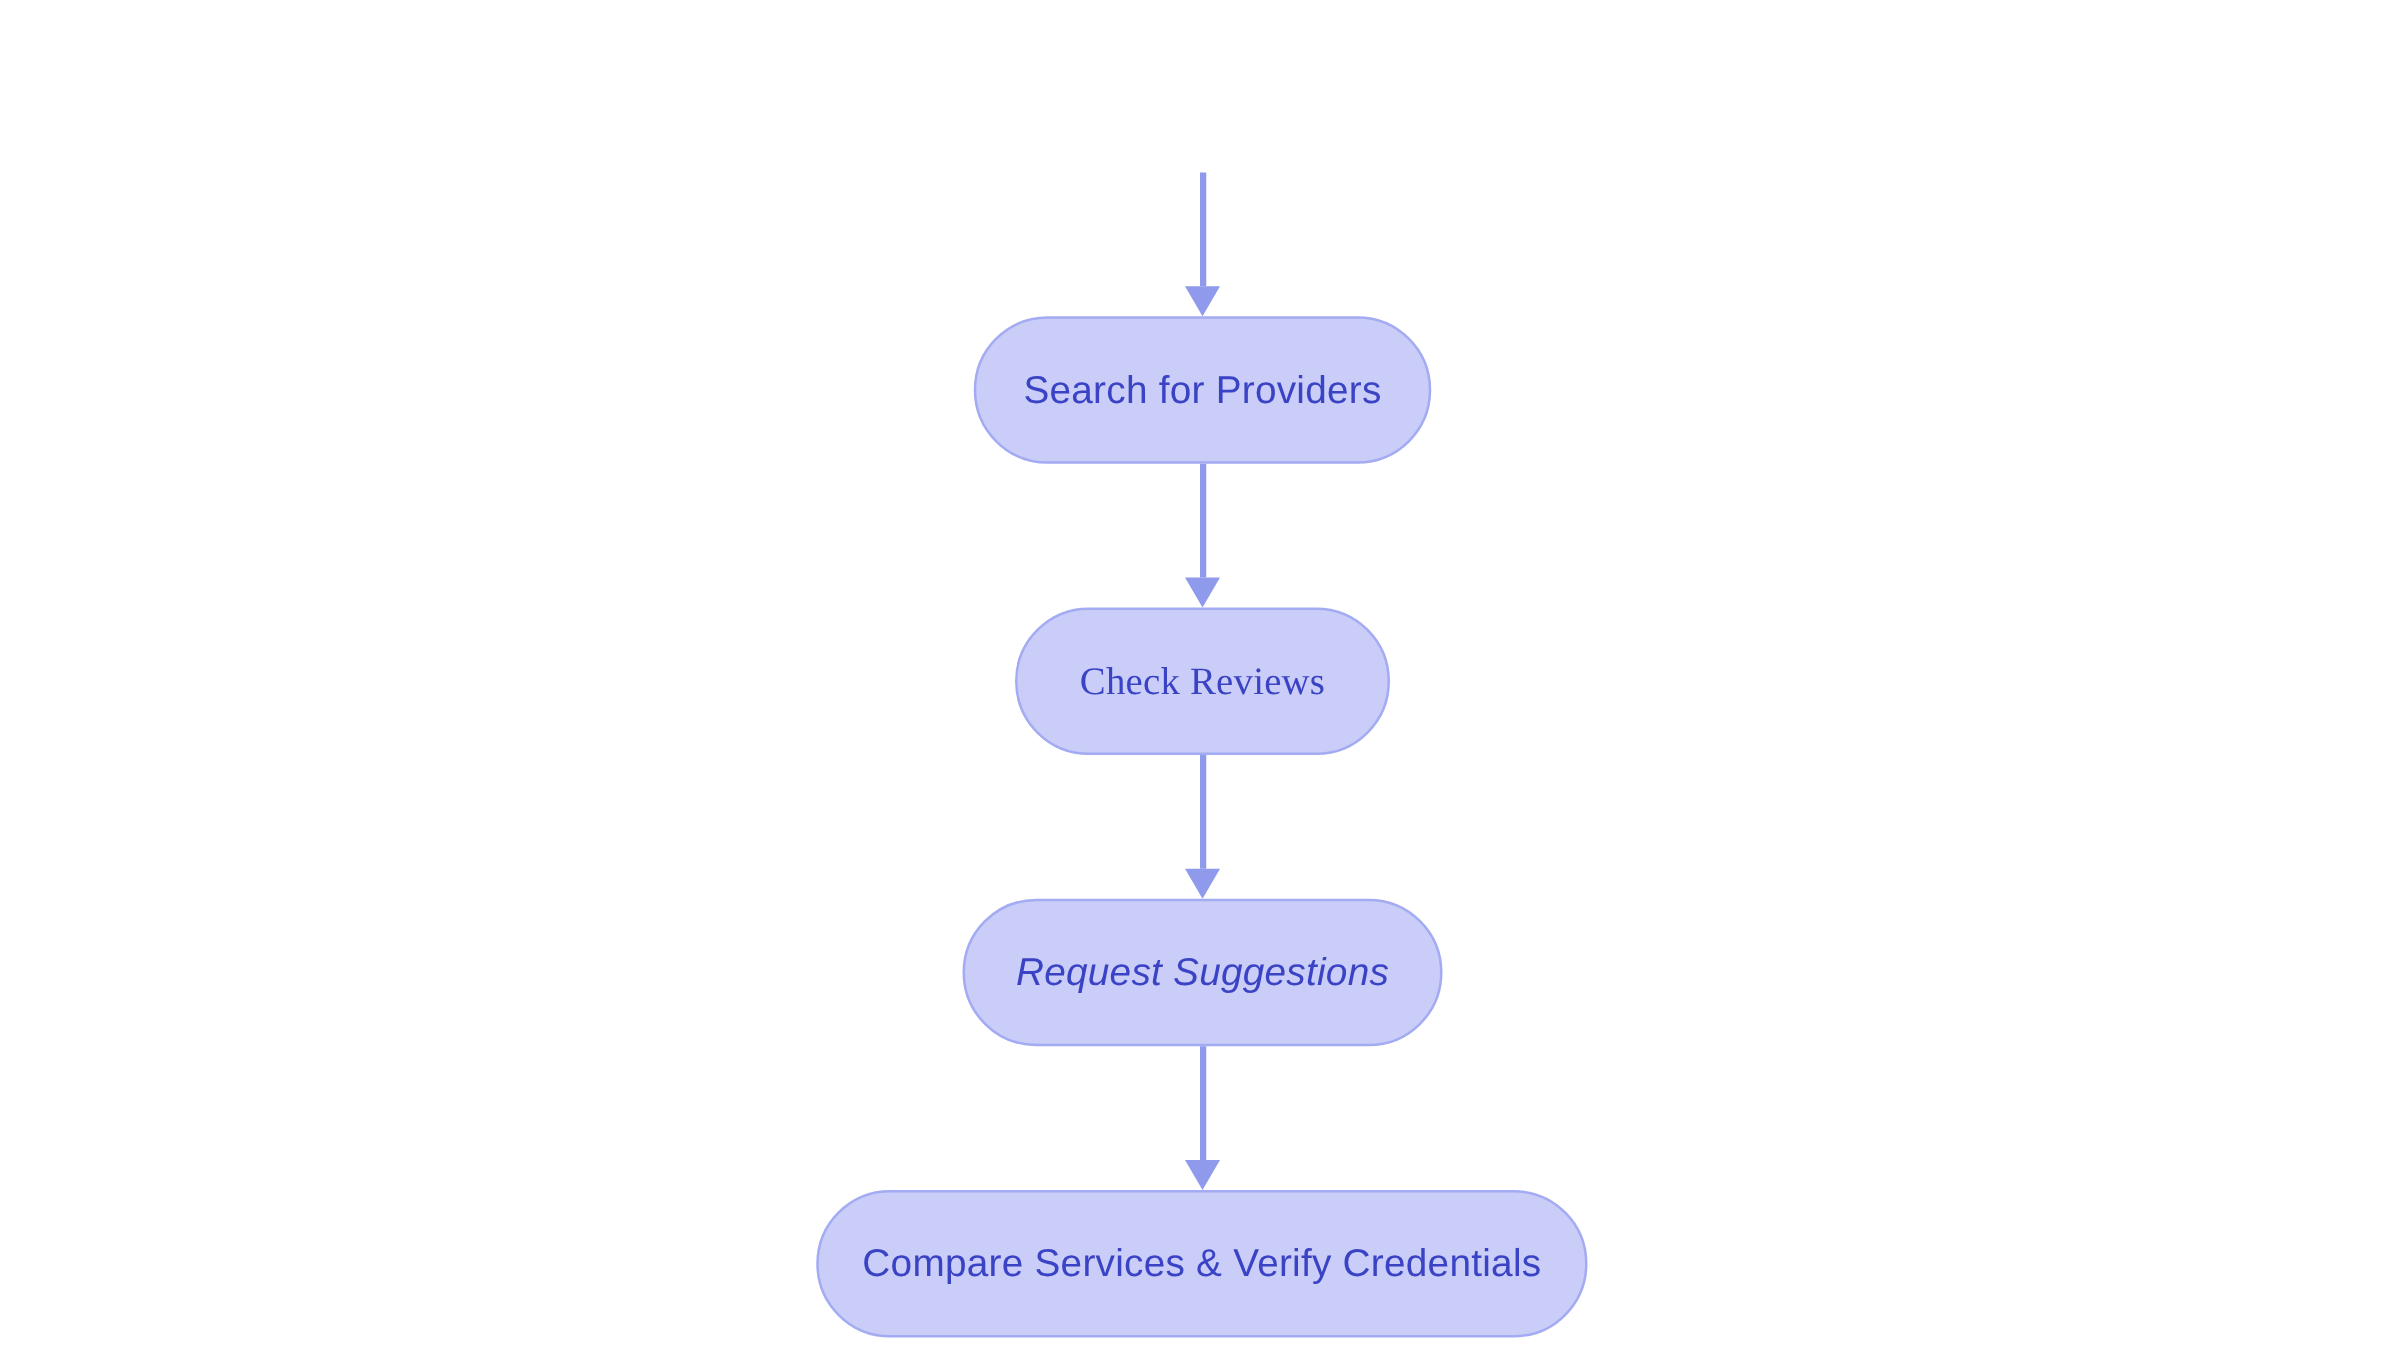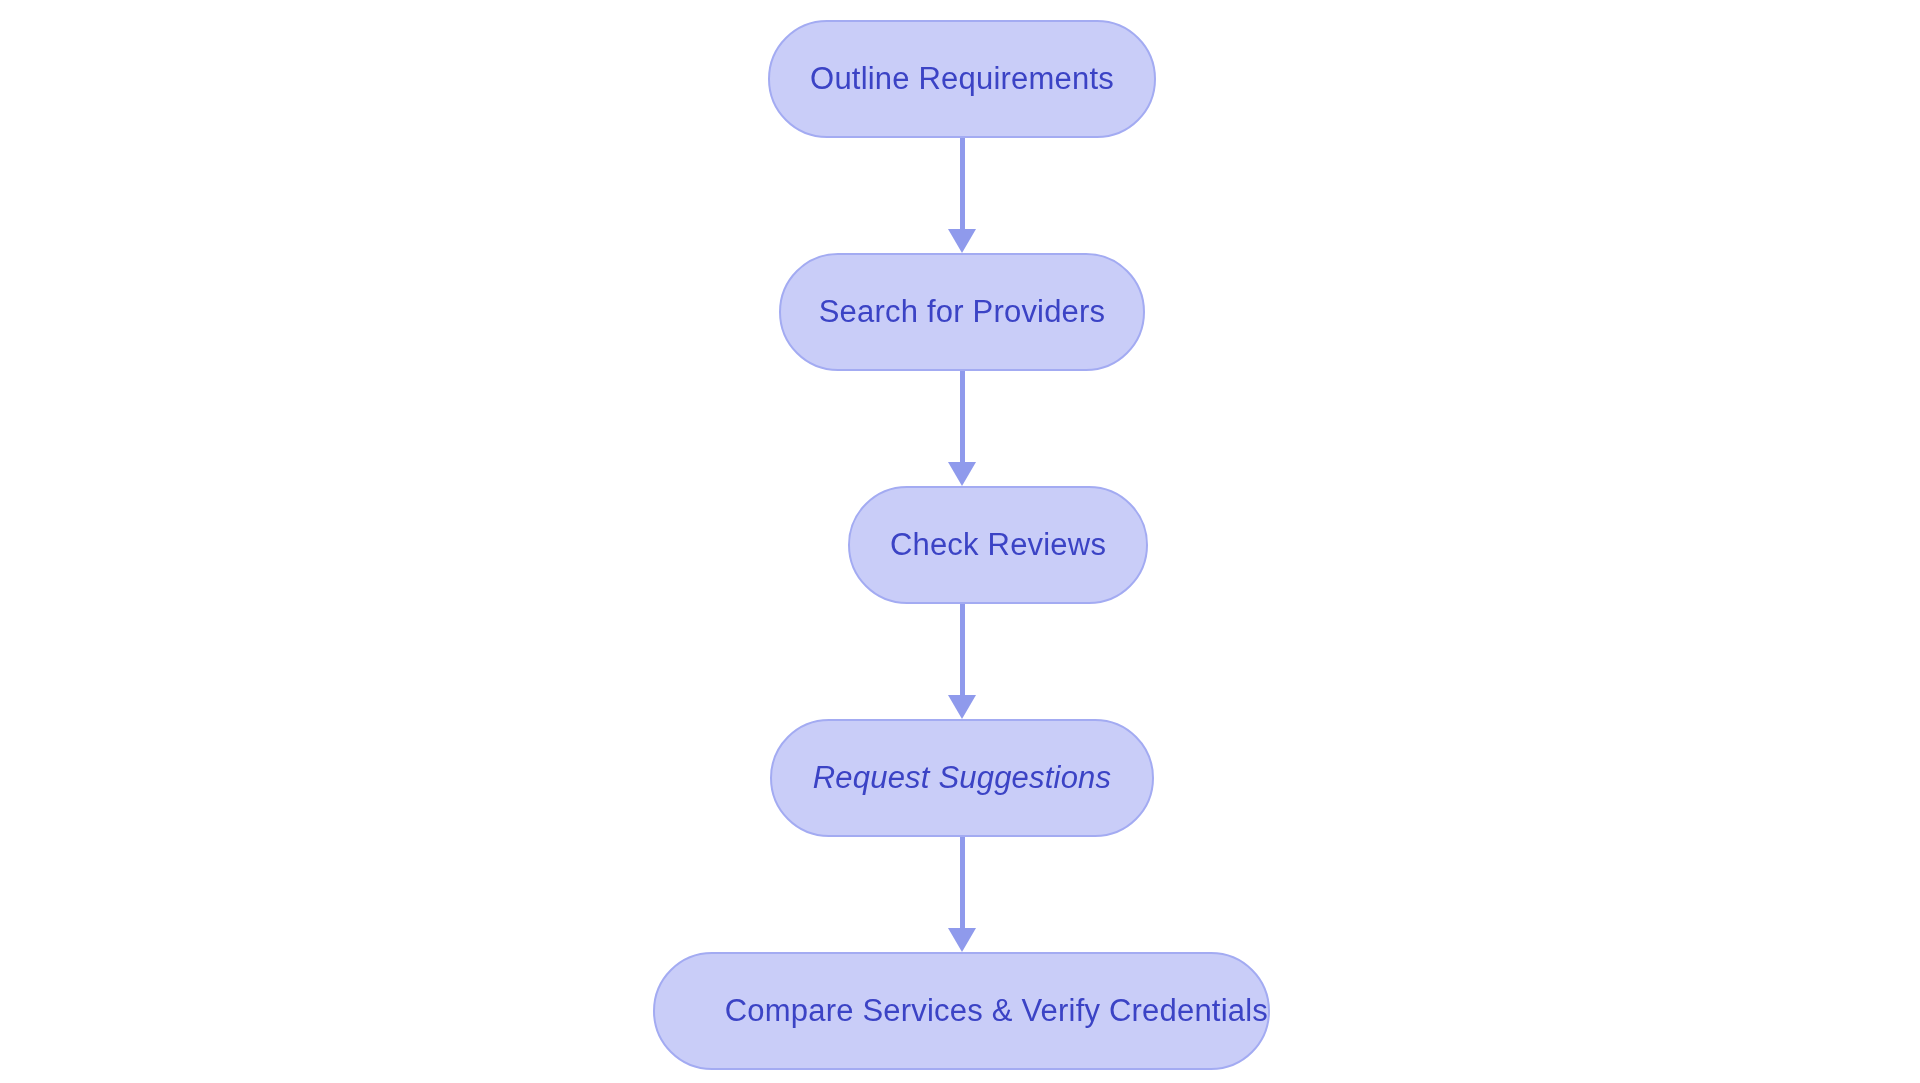--- a/index.html
+++ b/index.html
@@ -28,23 +28,23 @@
     text-align: center;
   }
   .node .label {
     color: var(--node-text, #3b43c5);
     font-size: 31px;
     letter-spacing: 0.2px;
     white-space: nowrap;
   }
   .node-1 { left: 768px; top:  20px; width: 388px; }
   .node-2 { left: 779px; top: 253px; width: 366px; }
-  .node-3 { left: 848px; top: 486px; width: 300px; }
+  .node-3 { left: 812px; top: 486px; width: 300px; font-family: Liberation Serif, serif; }
   .node-4 { left: 770px; top: 719px; width: 384px; font-style: italic; }
-  .node-5 { left: 653px; top: 952px; width: 617px; justify-content: flex-end; }
+  .node-5 { left: 653px; top: 952px; width: 617px; }
 
   .arrow {
     position: absolute;
     left: 948px;            
     width: 28px;
     display: flex;
     flex-direction: column;
     align-items: center;
   }
   .arrow-1 { top: 138px; }
@@ -62,23 +62,20 @@
     border-left: 14px solid transparent;
     border-right: 14px solid transparent;
     border-top: 24px solid var(--arrow-color, #8f9aec);
   }
 </style>
 </head>
 <body>
 
 <div class="stage">
 
-  <div class="node node-1">
-    <span class="label">Outline Requirements</span>
-  </div>
 
   <div class="arrow arrow-1">
     <div class="line"></div>
     <div class="head"></div>
   </div>
 
   <div class="node node-2">
     <span class="label">Search for Providers</span>
   </div>
 

